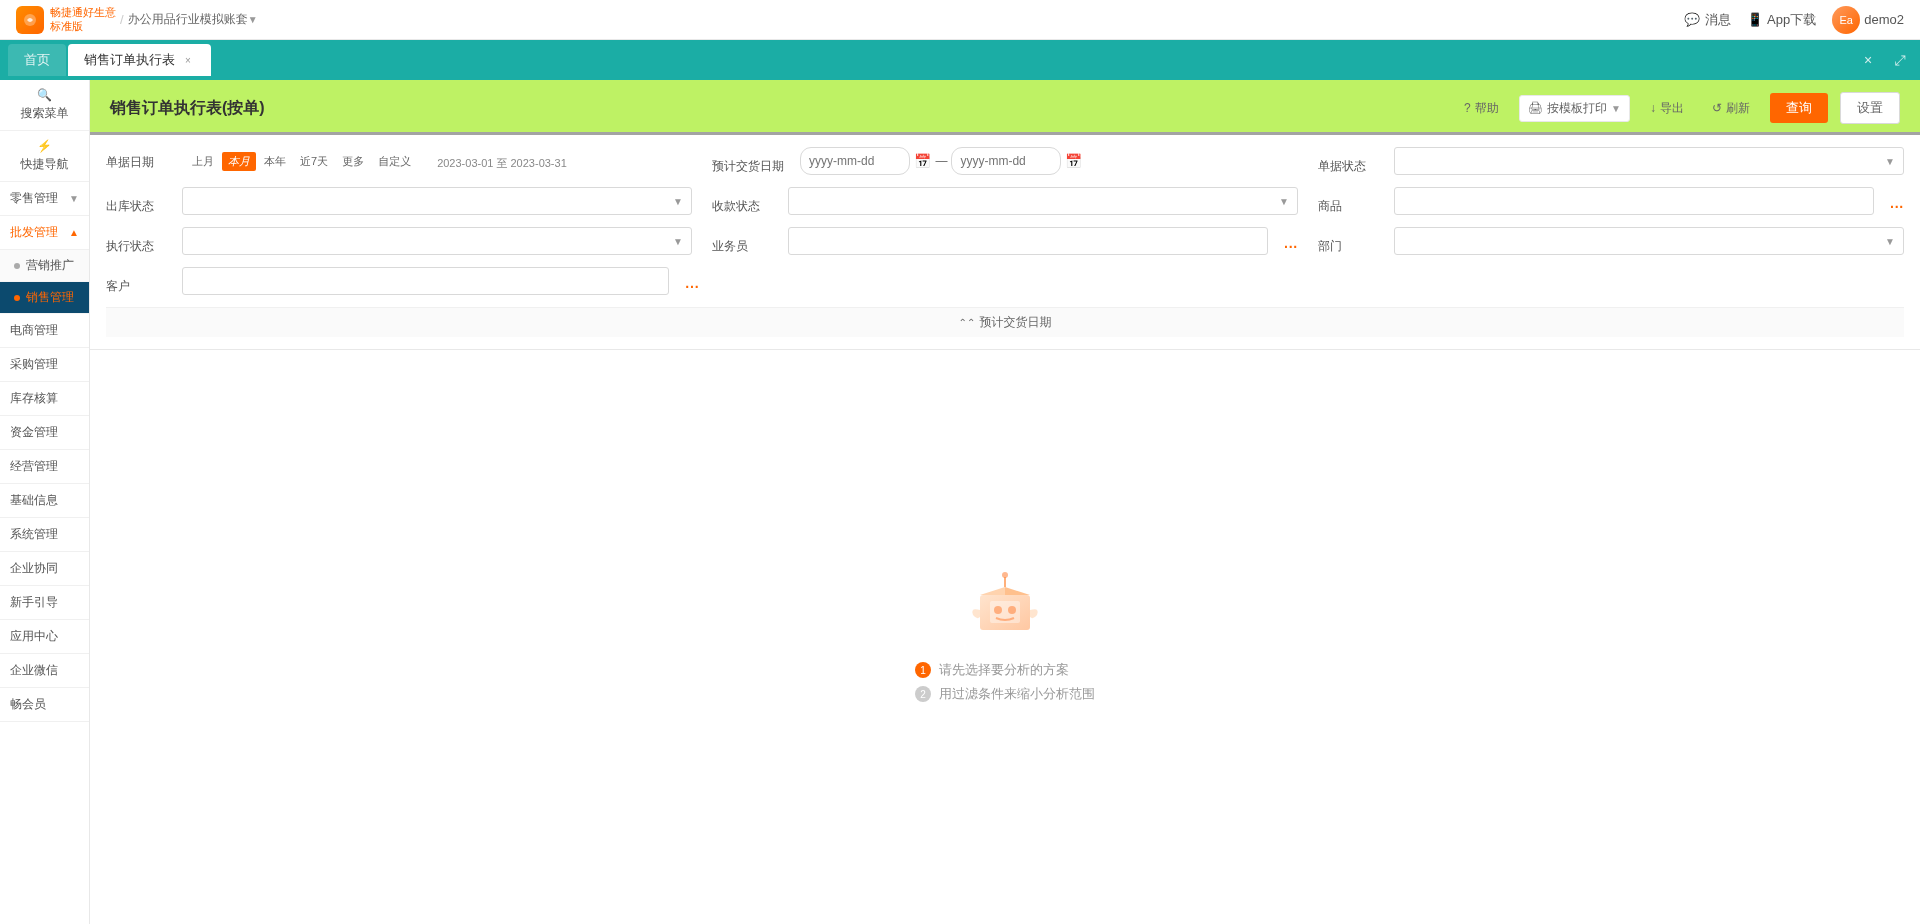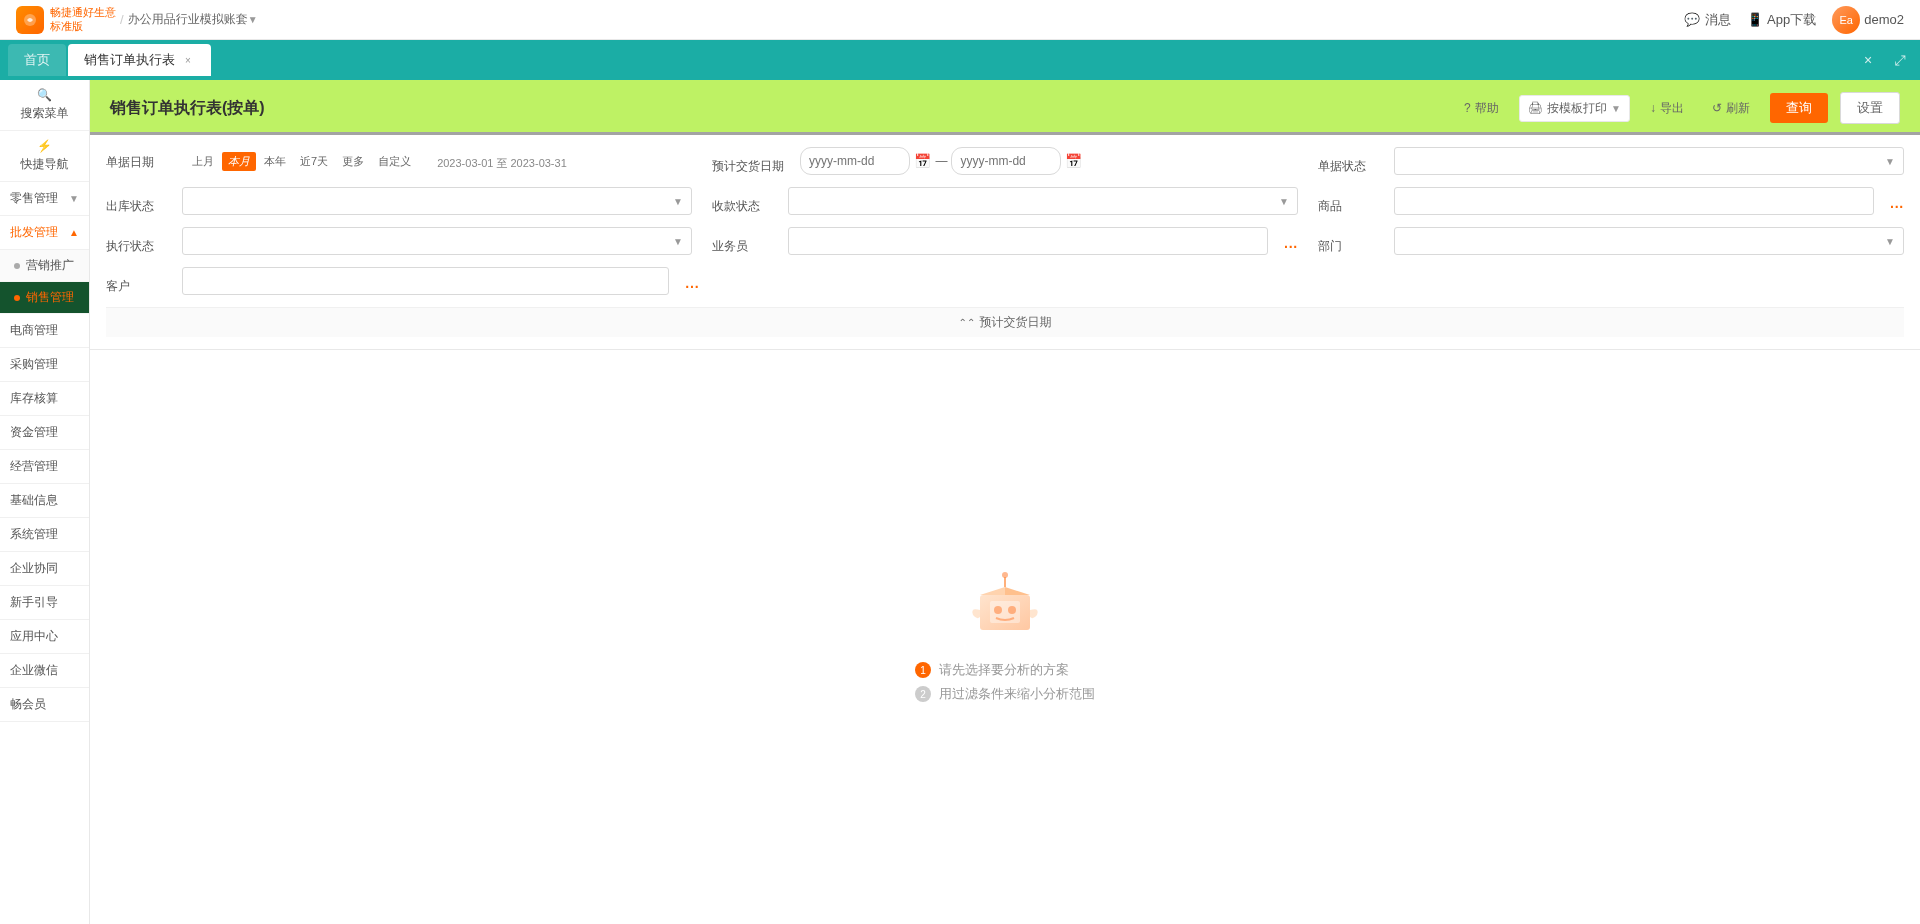--- a/index.html
+++ b/index.html
@@ -157,21 +157,21 @@
     .sidebar-sub-item {
       display: flex;
       align-items: center;
       padding: 7px 10px 7px 14px;
       font-size: 12px;
       color: #555;
       cursor: pointer;
       border-bottom: 1px solid #f5f5f5;
       background: #fafafa;
     }
-    .sidebar-sub-item.active { color: #ff6600; background: #14532d; }
+    .sidebar-sub-item.active { color: #ff6600; background: #0c4a6e; }
     .sidebar-dot {
       width: 6px;
       height: 6px;
       border-radius: 50%;
       background: #ff6600;
       margin-right: 6px;
       flex-shrink: 0;
     }
     .sidebar-dot-gray {
       width: 6px;

